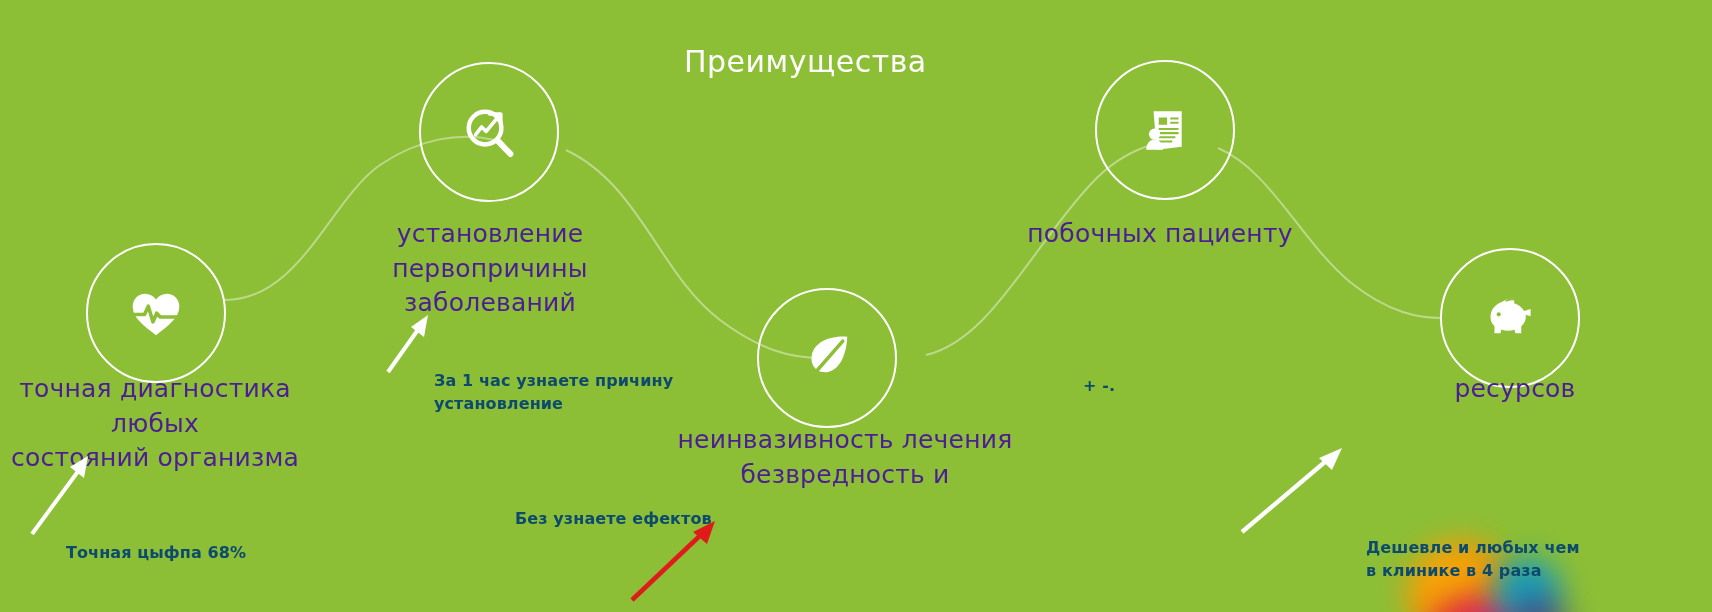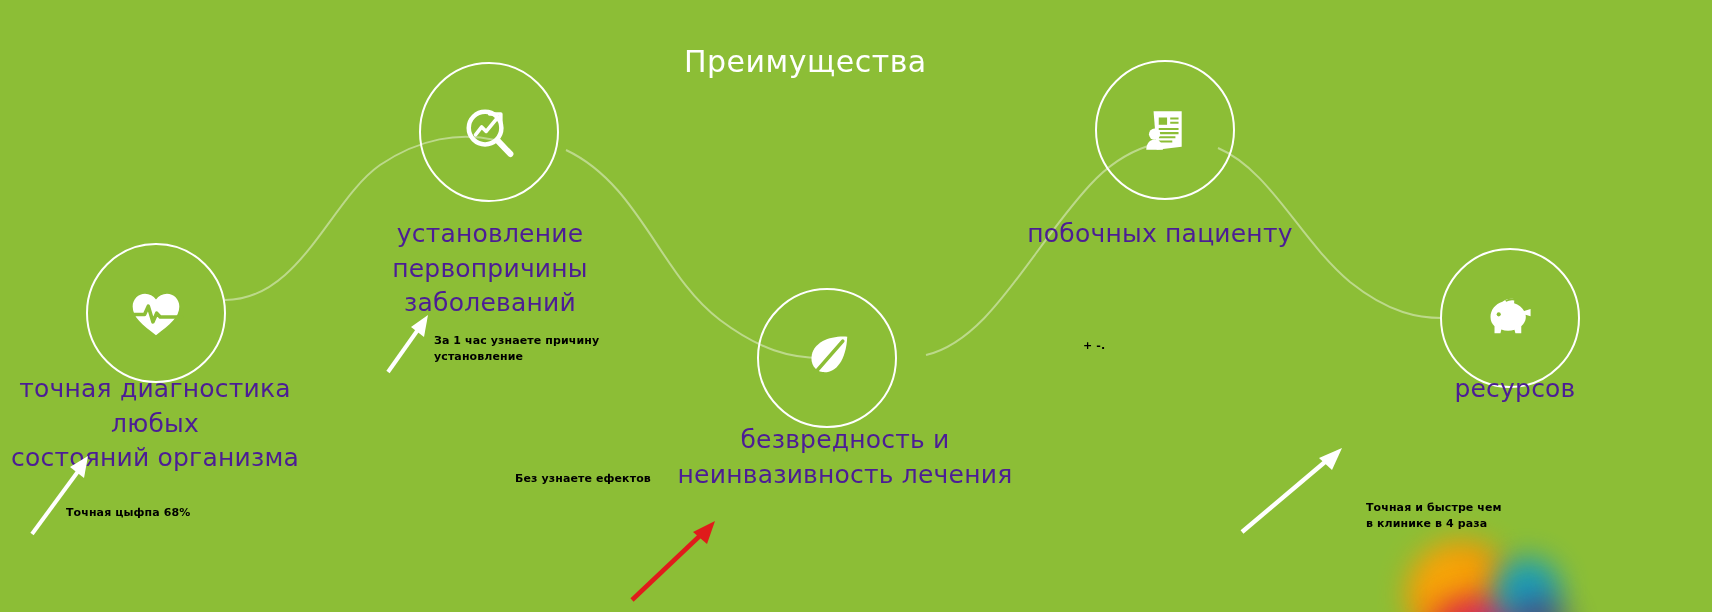--- a/index.html
+++ b/index.html
@@ -30,22 +30,22 @@
 
   
   .headline{position:absolute;color:#ffffff;font-size:30px;font-weight:400;
             letter-spacing:.5px;white-space:nowrap;font-family:"DejaVu Sans","Liberation Sans",sans-serif;}
 
   
   .caption{position:absolute;color:#4c1d95;font-size:25px;line-height:1.38;
            text-align:center;font-weight:400;letter-spacing:.2px;}
 
   
-  .note{position:absolute;color:#000000;font-size:11px;font-weight:bold;
-        line-height:1.45;letter-spacing:.1px;}
+  .note{position:absolute;color:#0c4a6e;font-size:16px;font-weight:bold;
+        line-height:1.45;letter-spacing:.1px;margin-top:36px;}
 
   
   .arrow{position:absolute;pointer-events:none;}
 </style>
 </head>
 <body>
 
 <div id="stage">
 
   <div class="blob orange"></div>
@@ -108,22 +108,22 @@
   <div class="node" style="left:757px;top:288px;width:140px;height:140px;">
     <span>
       <svg width="54" height="54" viewBox="0 0 48 48" fill="none">
         <path d="M42 5 C27 4 13 9.5 10.5 21 C8.8 29 13.5 35.5 20 36.5
                  C31 38 41 27 42 5 Z" fill="#ffffff"></path>
         <path d="M38 9 L10 41" stroke="#8cbe36" stroke-width="3.2" stroke-linecap="round"></path>
       </svg>
     </span>
   </div>
   <div class="caption" style="left:660px;top:423px;width:370px;">
+    <div>неинвазивность лечения</div>
     <div>безвредность и</div>
-    <div>неинвазивность лечения</div>
   </div>
   <svg class="arrow" style="left:624px;top:508px;" width="115" height="100" viewBox="0 0 115 100">
     <path d="M8 92 L82 22" stroke="#e01b1b" stroke-width="4.6" fill="none"></path>
     <path d="M91 13 L83 36 L69 24 Z" fill="#e01b1b"></path>
   </svg>
   <div class="note" style="left:515px;top:471px;">Без узнаете ефектов</div>
 
   <div class="node" style="left:1095px;top:60px;width:140px;height:140px;">
     <span>
       <svg width="50" height="50" viewBox="0 0 48 48" fill="none">
@@ -154,17 +154,17 @@
     </span>
   </div>
   <div class="caption" style="left:1340px;top:372px;width:350px;">
     <div>ресурсов</div>
   </div>
   <svg class="arrow" style="left:1236px;top:440px;" width="130" height="100" viewBox="0 0 130 100">
     <path d="M6 92 L96 16" stroke="#ffffff" stroke-width="4.4" fill="none"></path>
     <path d="M106 8 L96 30 L83 18 Z" fill="#ffffff"></path>
   </svg>
   <div class="note" style="left:1366px;top:500px;">
-    <div>Точная и быстре чем</div>
+    <div>Дешевле и любых чем</div>
     <div>в клинике в 4 раза</div>
   </div>
 
 </div>
 
 </body></html>

